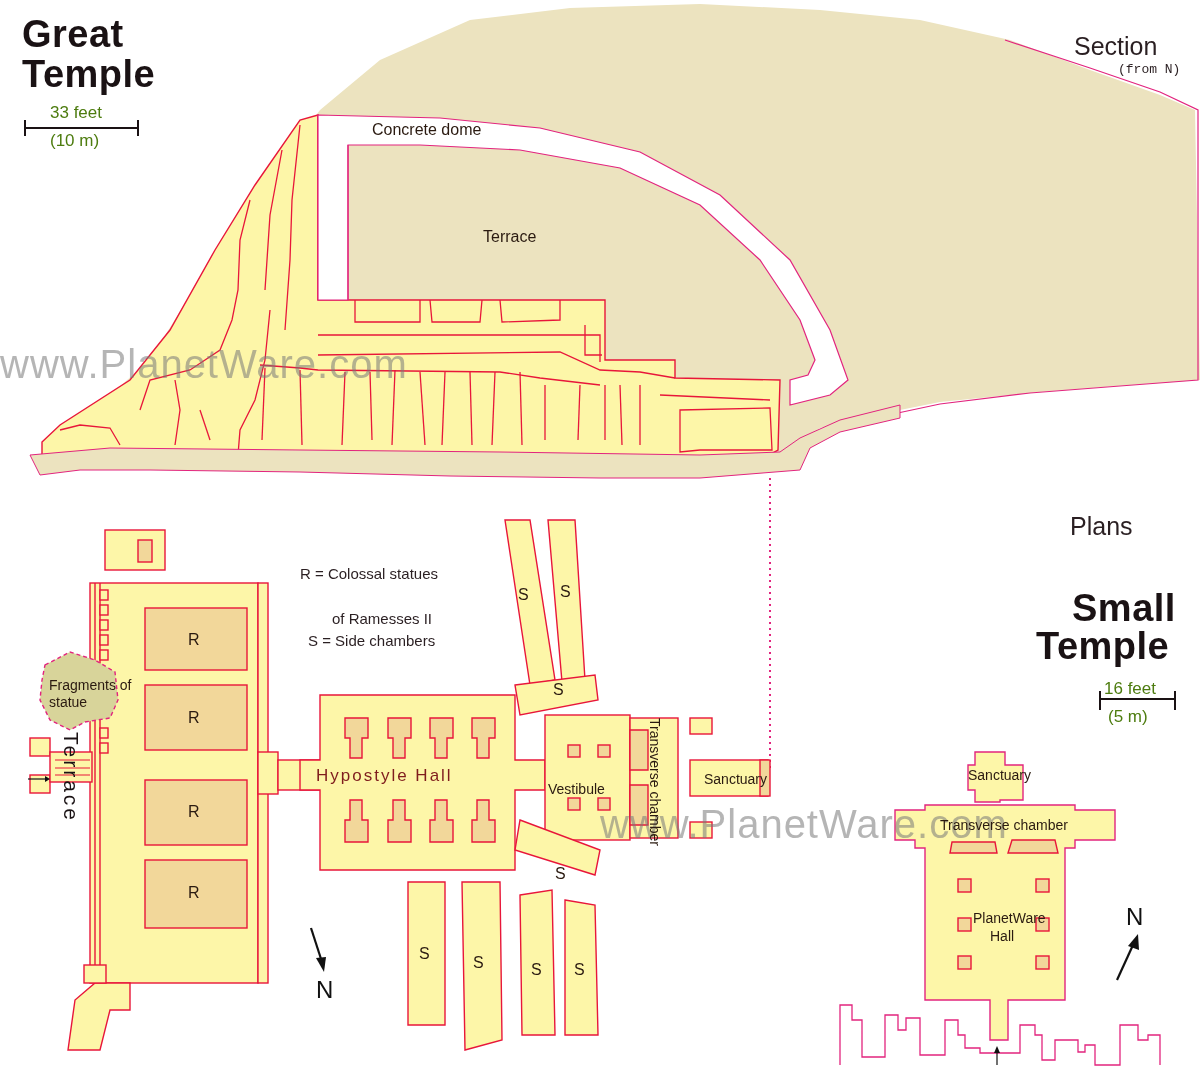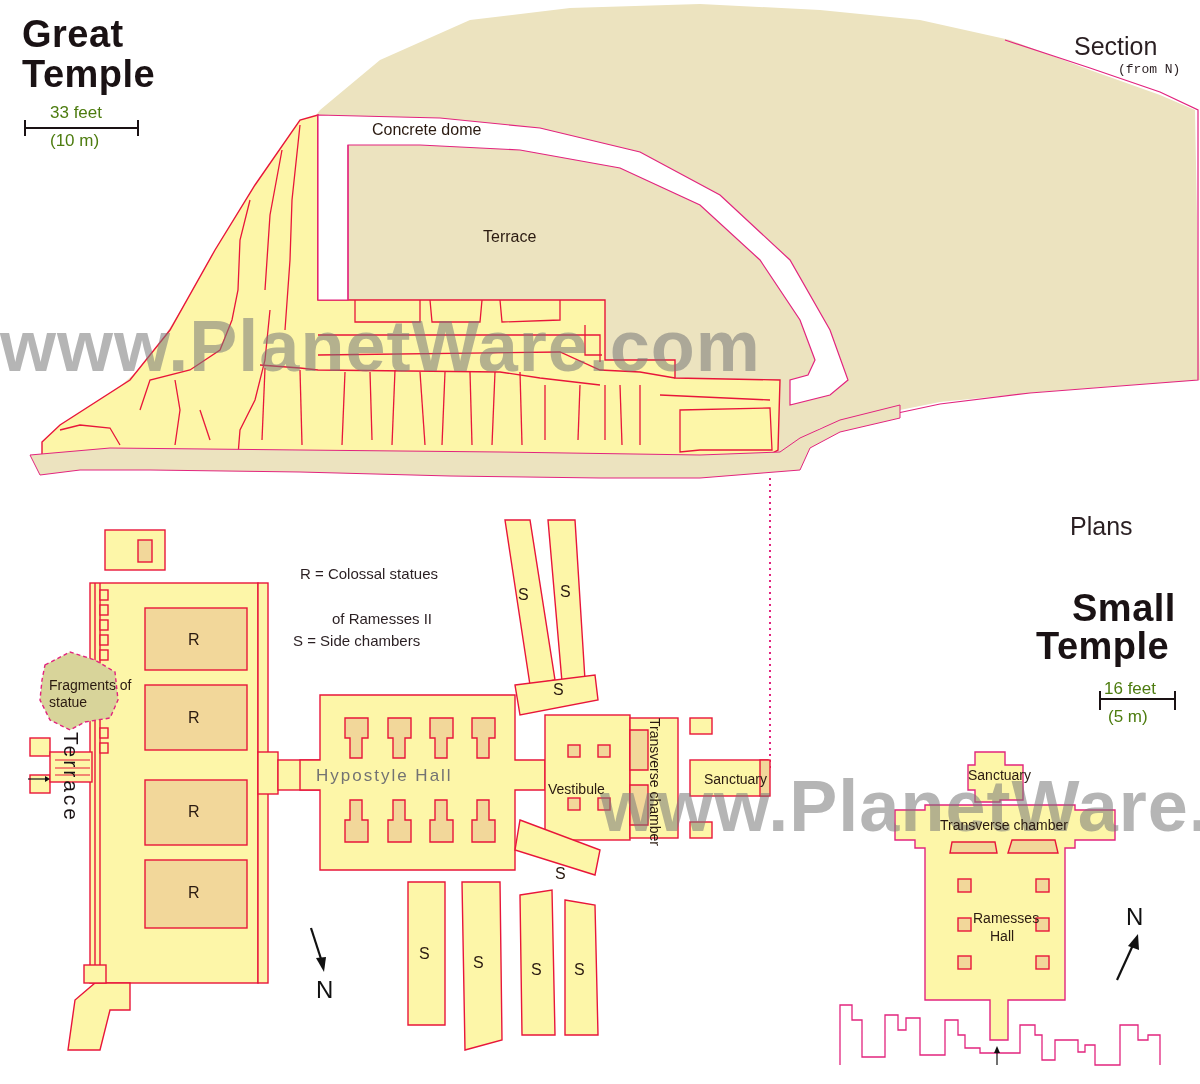--- a/index.html
+++ b/index.html
@@ -8,21 +8,21 @@
   svg#map { position:absolute; left:0; top:0; }
   .lbl { position:absolute; white-space:nowrap; line-height:1; }
   .title-big { font-weight:bold; font-size:38px; line-height:40px; letter-spacing:0.5px; color:#1a1214; }
   .section-h { font-size:25px; color:#2a1f22; }
   .small-note { font-size:13px; color:#2a1f22;font-family:Liberation Mono, monospace; }
   .scale-t { font-size:17px; color:#4d7c0f; }
   .room { font-size:16px; color:#2a1a10; }
   .room-sm { font-size:14px; color:#2a1a10; }
   .legend { font-size:15px; color:#2a1f22; line-height:19px; }
   .north { font-size:24px; color:#111; }
-  .wm { font-size:72px; font-weight:bold; color:rgba(120,120,120,0.55); letter-spacing:1px; }
+  .wm { font-size:40px; font-weight:normal; color:rgba(120,120,120,0.55); letter-spacing:1px;margin-top:34px; }
 </style>
 </head>
 <body>
 
 <svg id="map" width="1200" height="1084" viewBox="0 0 1200 1084">
   <defs>
     <pattern id="dots" width="3" height="3" patternUnits="userSpaceOnUse">
       <rect width="3" height="3" fill="#fdf6a8"></rect>
       <circle cx="1" cy="1" r="0.5" fill="#f5e78a"></circle>
     </pattern>
@@ -226,44 +226,44 @@
 <div class="lbl room" style="left:483px; top:229px;">Terrace</div>
 
 <div class="lbl section-h" style="left:1070px; top:514px;">Plans</div>
 <div class="lbl title-big" style="left:1072px; top:588px;">Small</div>
 <div class="lbl title-big" style="left:1036px; top:626px;">Temple</div>
 <div class="lbl scale-t" style="left:1104px; top:680px;">16 feet</div>
 <div class="lbl scale-t" style="left:1108px; top:708px;">(5 m)</div>
 
 <div class="lbl legend" style="left:300px; top:564px;">R = Colossal statues</div>
 <div class="lbl legend" style="left:332px; top:609px;">of Ramesses II</div>
-<div class="lbl legend" style="left:293px; top:631px;">S = Side chambers</div>
+<div class="lbl legend" style="left:308px; top:631px;">S = Side chambers</div>
 
 <div class="lbl room-sm" style="left:49px; top:678px;">Fragments of</div>
 <div class="lbl room-sm" style="left:49px; top:695px;">statue</div>
 <div class="lbl" style="left:82px; top:772px; font-size:21px; transform:rotate(90deg); transform-origin:left top; letter-spacing:3px; color:#1a1214;"><span style="position:relative; left:-40px;">Terrace</span></div>
 
 <div class="lbl room" style="left:188px; top:632px;">R</div>
 <div class="lbl room" style="left:188px; top:710px;">R</div>
 <div class="lbl room" style="left:188px; top:804px;">R</div>
 <div class="lbl room" style="left:188px; top:885px;">R</div>
 
-<div class="lbl" style="left:316px; top:767px; font-size:17px; letter-spacing:2px; color:#737373;">Hypostyle Hall</div>
+<div class="lbl" style="left:316px; top:767px; font-size:17px; letter-spacing:2px; color:#7f1d1d;">Hypostyle Hall</div>
 <div class="lbl room-sm" style="left:548px; top:771px;margin-top:11px;">Vestibule</div>
 <div class="lbl room-sm" style="left:650px; top:718px; transform:rotate(90deg); transform-origin:left top;"><span style="position:relative; left:0; top:-12px;">Transverse chamber</span></div>
 <div class="lbl room-sm" style="left:704px; top:772px;">Sanctuary</div>
 
 <div class="lbl room" style="left:518px; top:587px;">S</div>
 <div class="lbl room" style="left:560px; top:584px;">S</div>
 <div class="lbl room" style="left:553px; top:682px;">S</div>
 <div class="lbl room" style="left:555px; top:866px;">S</div>
 <div class="lbl room" style="left:419px; top:946px;">S</div>
 <div class="lbl room" style="left:473px; top:955px;">S</div>
 <div class="lbl room" style="left:531px; top:962px;">S</div>
 <div class="lbl room" style="left:574px; top:962px;">S</div>
 
 <div class="lbl north" style="left:316px; top:978px;">N</div>
 
 <div class="lbl room-sm" style="left:968px; top:768px;">Sanctuary</div>
 <div class="lbl room-sm" style="left:940px; top:818px;">Transverse chamber</div>
-<div class="lbl room-sm" style="left:973px; top:911px;">Ramesses</div>
+<div class="lbl room-sm" style="left:973px; top:911px;">PlanetWare</div>
 <div class="lbl room-sm" style="left:990px; top:929px;">Hall</div>
 <div class="lbl north" style="left:1126px; top:905px;">N</div>
 
 </body></html>

